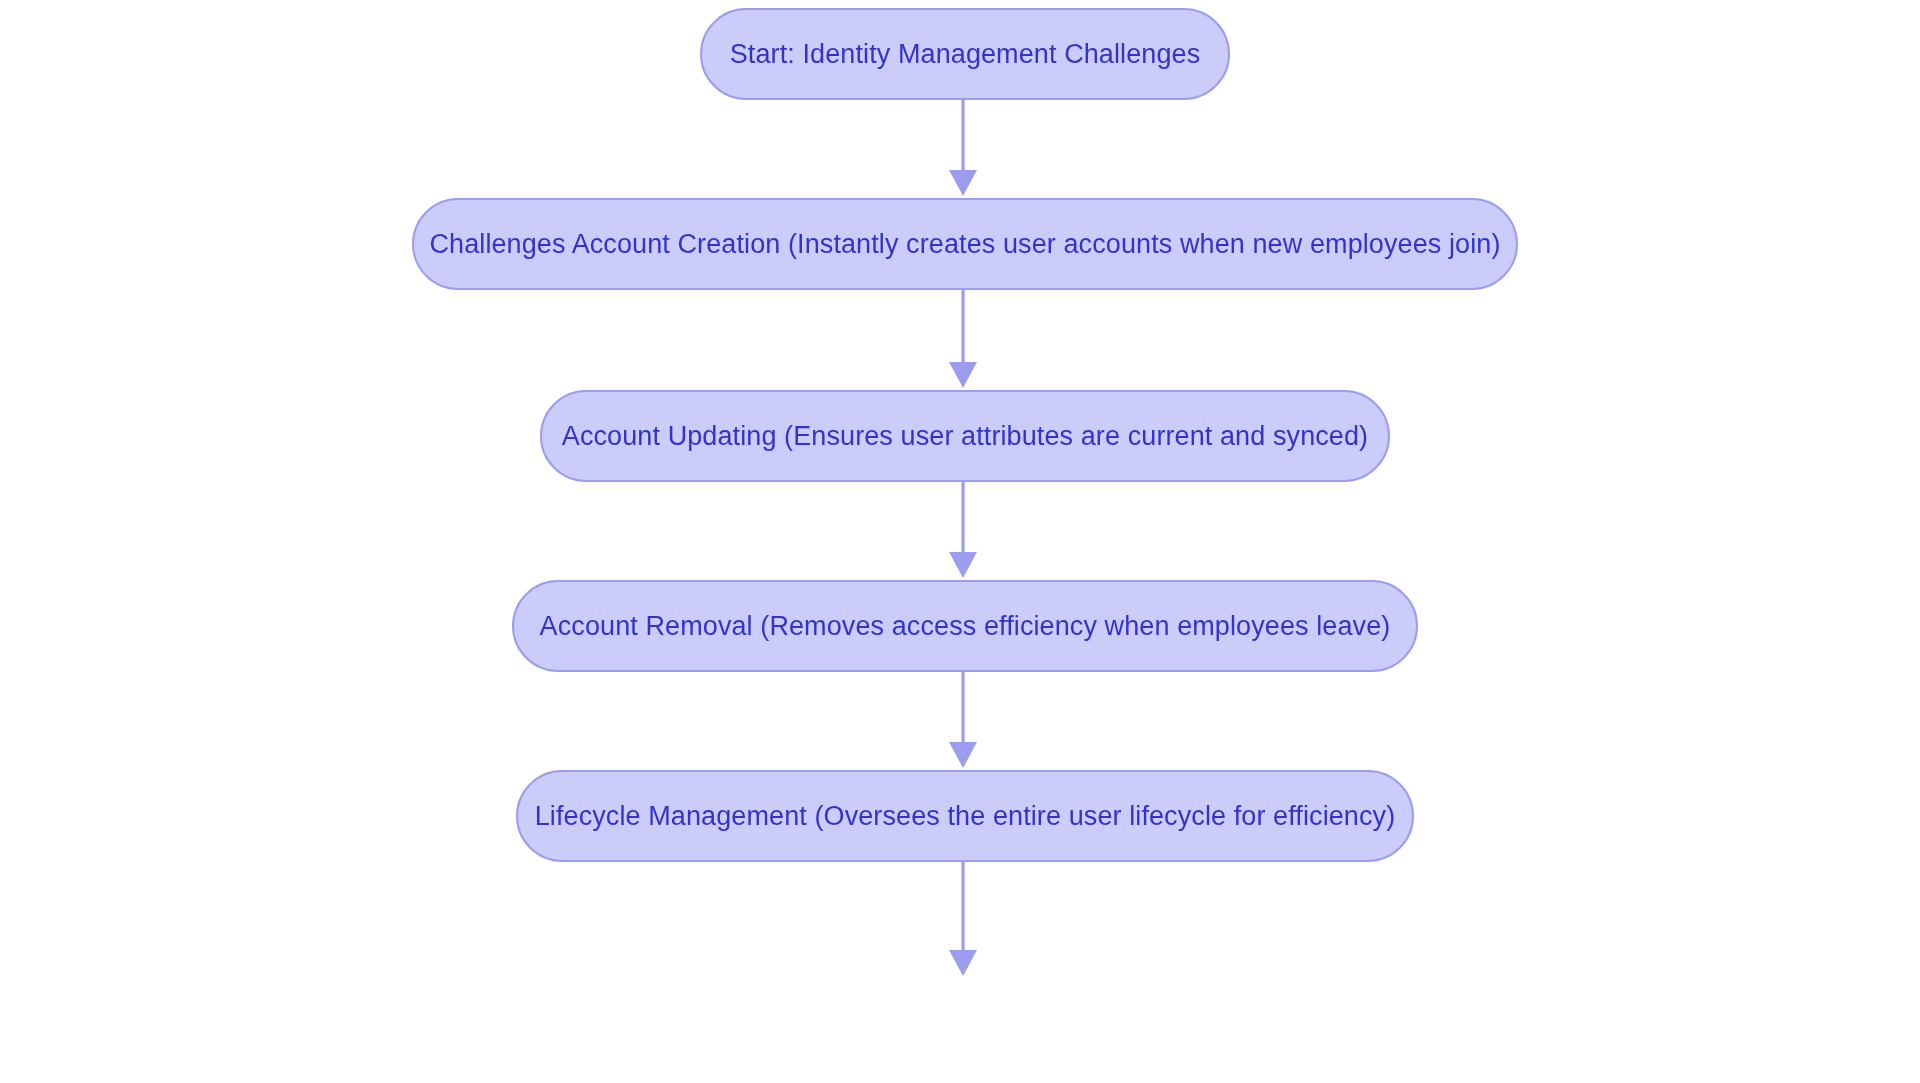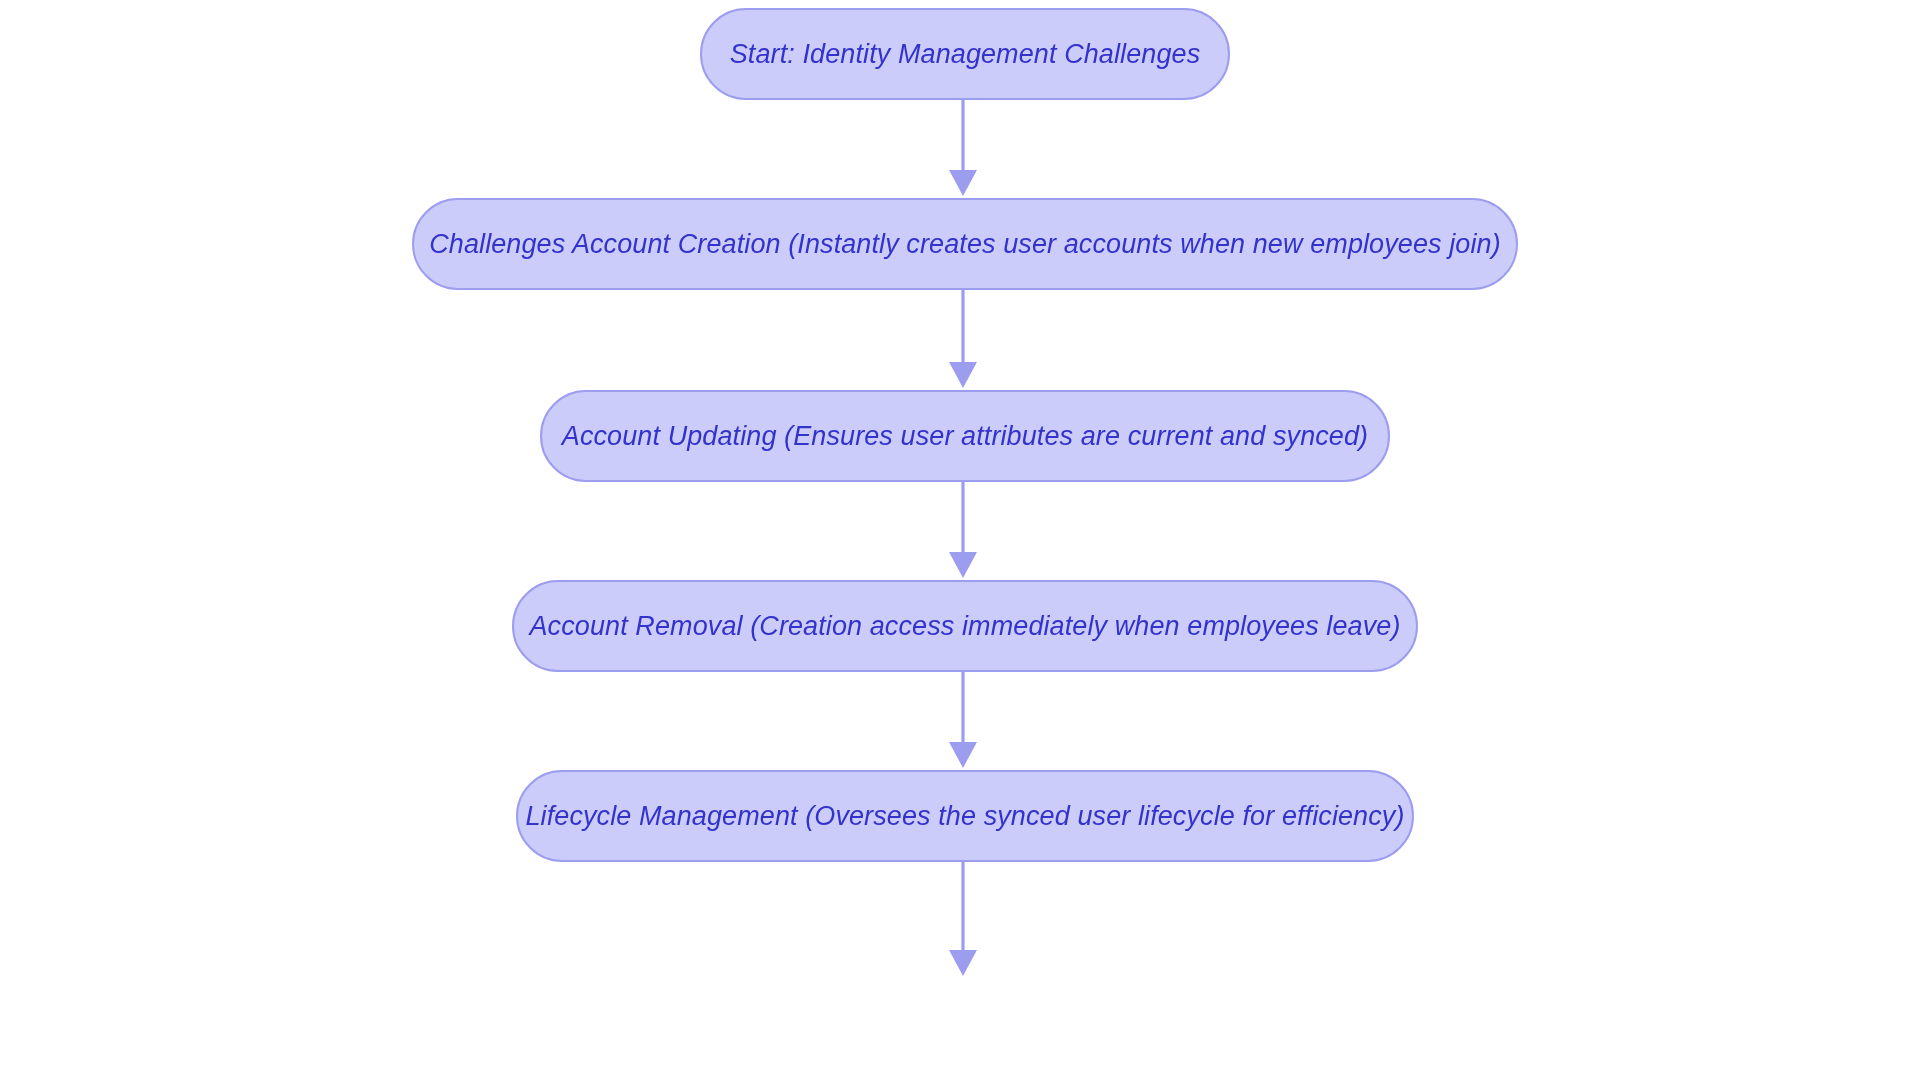--- a/index.html
+++ b/index.html
@@ -38,21 +38,20 @@
   .node.pill {
     border-radius: 999px;
   }
   .node.terminal-circle {
     border-radius: 50%;
   }
   .node-label {
     display: block;
     line-height: 1;
     font-weight: 400;
-    font-style: italic;
   }
 
   
   #node-start {
     left: 700px;  top: 8px;
     width: 530px; height: 92px;
     font-size: 27px;
   }
   #node-auto-create {
     left: 412px; top: 198px;
@@ -139,21 +138,21 @@
 
   <div class="node pill" id="node-auto-create">
     <span class="node-label">Challenges Account Creation (Instantly creates user accounts when new employees join)</span>
   </div>
 
   <div class="node pill" id="node-updating">
     <span class="node-label">Account Updating (Ensures user attributes are current and synced)</span>
   </div>
 
   <div class="node pill" id="node-removal">
-    <span class="node-label">Account Removal (Creation access immediately when employees leave)</span>
+    <span class="node-label">Account Removal (Removes access efficiency when employees leave)</span>
   </div>
 
   <div class="node pill" id="node-lifecycle">
-    <span class="node-label">Lifecycle Management (Oversees the synced user lifecycle for efficiency)</span>
+    <span class="node-label">Lifecycle Management (Oversees the entire user lifecycle for efficiency)</span>
   </div>
 
 
 </div>
 
 </body></html>

